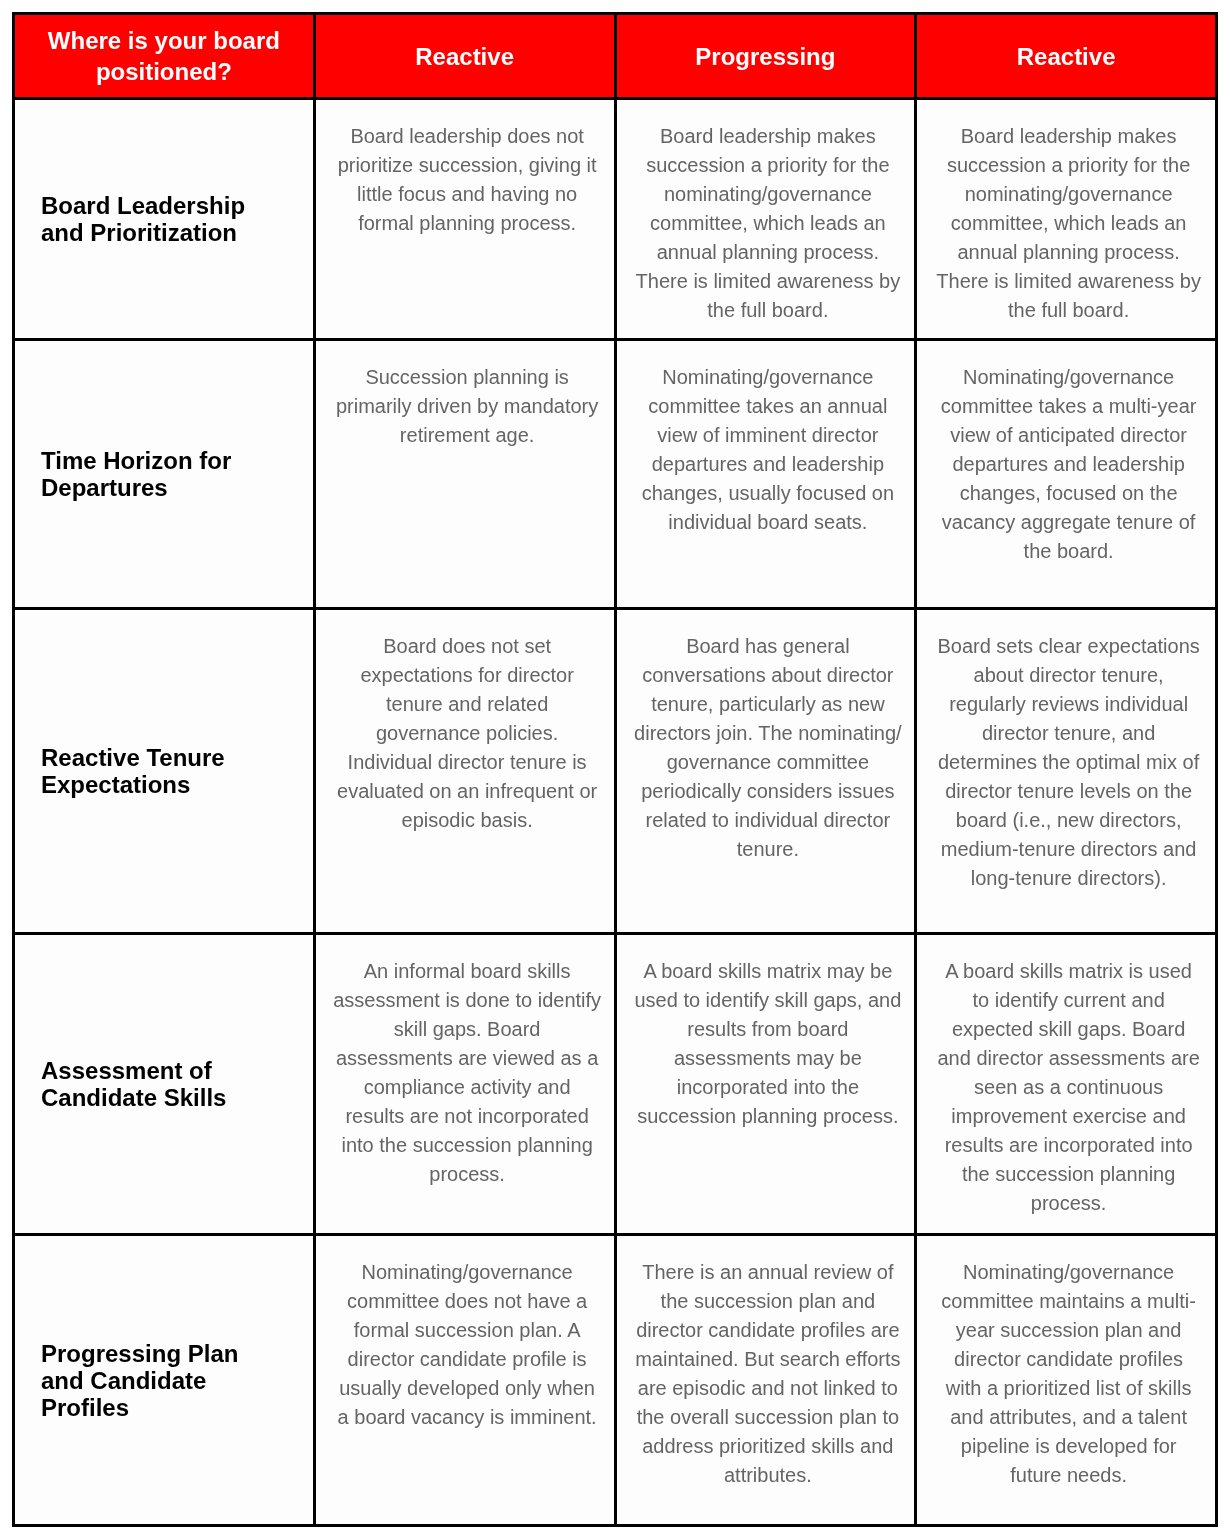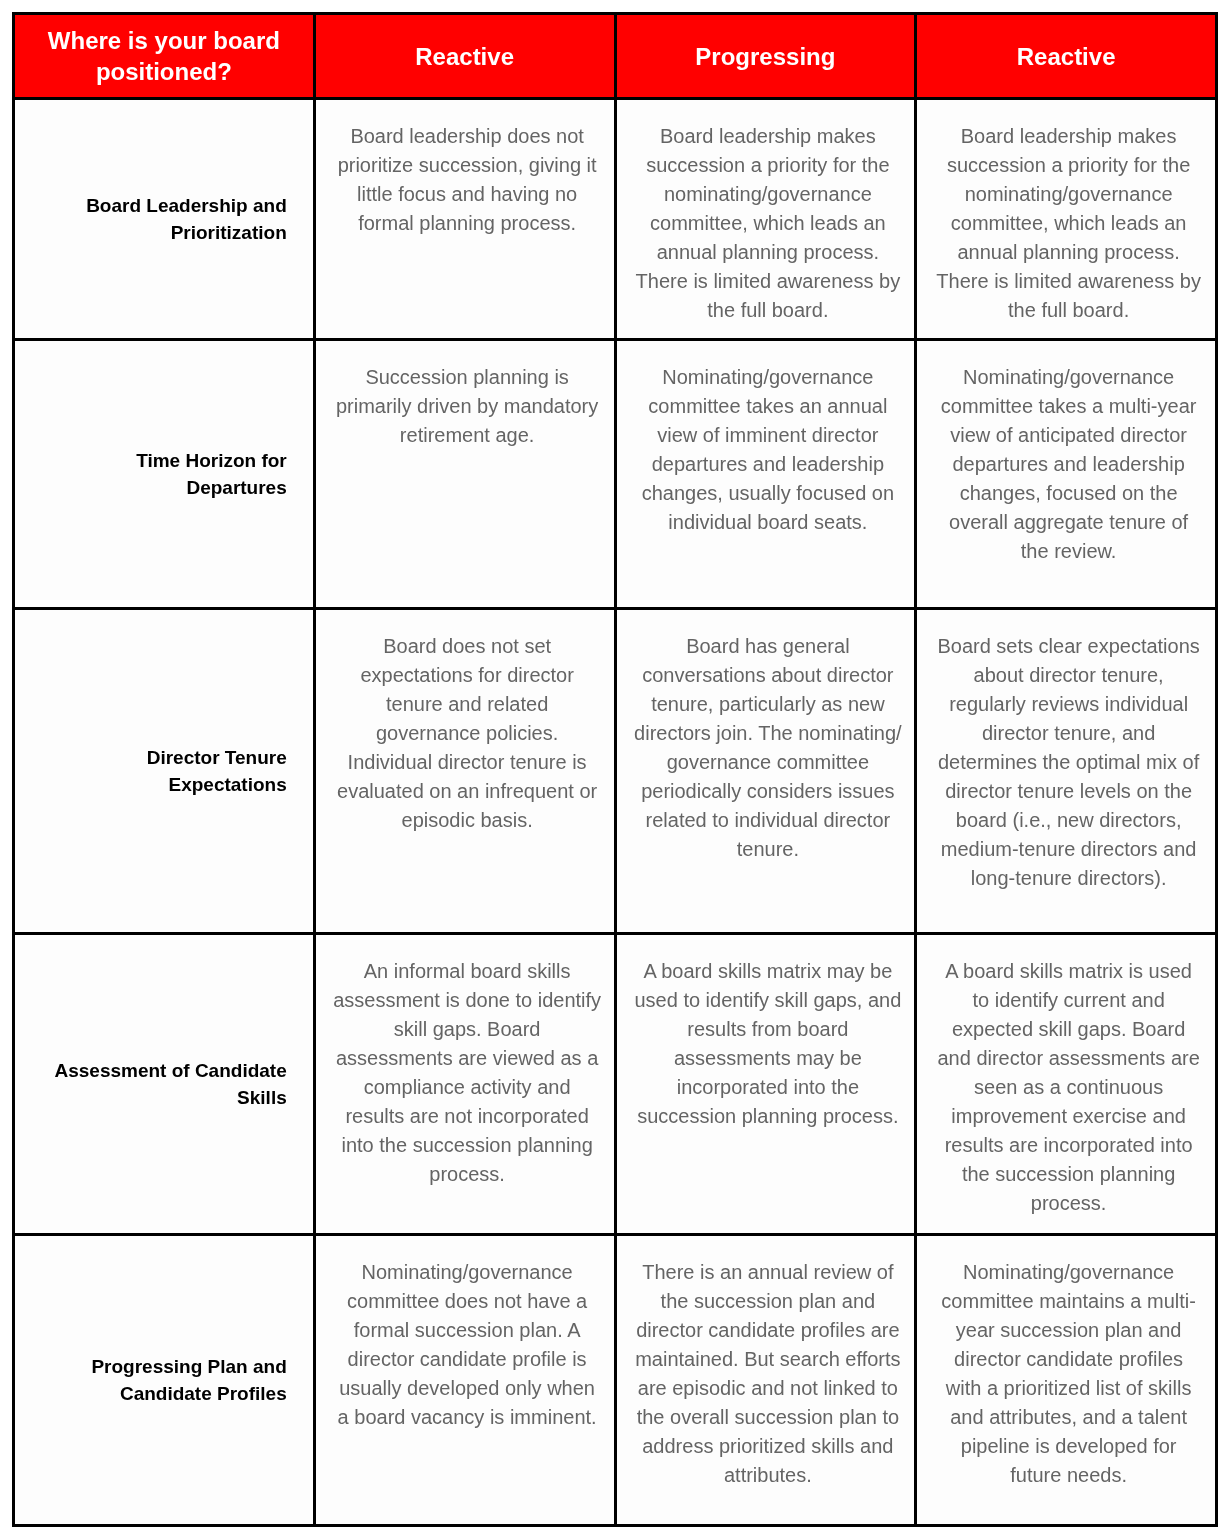--- a/index.html
+++ b/index.html
@@ -36,23 +36,23 @@
     line-height: 31px;
     text-align: center;
     vertical-align: middle;
     padding: 8px 14px;
   }
   
   td.rowlabel {
     background: var(--cell-bg, #fdfdfd);
     color: var(--label-text, #000000);
     font-weight: bold;
-    font-size: 19px;
+    font-size: 24px;
     line-height: 27px;
-    text-align: right;
+    text-align: left;
     vertical-align: middle;
     padding: 0 26px;
   }
   
   td.cell {
     background: var(--cell-bg, #fdfdfd);
     color: var(--body-text, #646464);
     font-size: 20px;
     line-height: 29px;
     text-align: center;
@@ -88,24 +88,24 @@
     <tr class="r0">
       <td class="rowlabel">Board Leadership and Prioritization</td>
       <td class="cell">Board leadership does not prioritize succession, giving it little focus and having no formal planning process.</td>
       <td class="cell">Board leadership makes succession a priority for the nominating/governance committee, which leads an annual planning process. There is limited awareness by the full board.</td>
       <td class="cell">Board leadership makes succession a priority for the nominating/governance committee, which leads an annual planning process. There is limited awareness by the full board.</td>
     </tr>
     <tr class="r1">
       <td class="rowlabel">Time Horizon for Departures</td>
       <td class="cell">Succession planning is primarily driven by mandatory retirement age.</td>
       <td class="cell">Nominating/governance committee takes an annual view of imminent director departures and leadership changes, usually focused on individual board seats.</td>
-      <td class="cell">Nominating/governance committee takes a multi-year view of anticipated director departures and leadership changes, focused on the overall aggregate tenure of the review.</td>
+      <td class="cell">Nominating/governance committee takes a multi-year view of anticipated director departures and leadership changes, focused on the vacancy aggregate tenure of the board.</td>
     </tr>
     <tr class="r2">
-      <td class="rowlabel">Director Tenure Expectations</td>
+      <td class="rowlabel">Reactive Tenure Expectations</td>
       <td class="cell">Board does not set expectations for director tenure and related governance policies. Individual director tenure is evaluated on an infrequent or episodic basis.</td>
       <td class="cell">Board has general conversations about director tenure, particularly as new directors join. The nominating/ governance committee periodically considers issues related to individual director tenure.</td>
       <td class="cell">Board sets clear expectations about director tenure, regularly reviews individual director tenure, and determines the optimal mix of director tenure levels on the board (i.e., new directors, medium-tenure directors and long-tenure directors).</td>
     </tr>
     <tr class="r3">
       <td class="rowlabel">Assessment of Candidate Skills</td>
       <td class="cell">An informal board skills assessment is done to identify skill gaps. Board assessments are viewed as a compliance activity and results are not incorporated into the succession planning process.</td>
       <td class="cell">A board skills matrix may be used to identify skill gaps, and results from board assessments may be incorporated into the succession planning process.</td>
       <td class="cell">A board skills matrix is used to identify current and expected skill gaps. Board and director assessments are seen as a continuous improvement exercise and results are incorporated into the succession planning process.</td>
     </tr>

